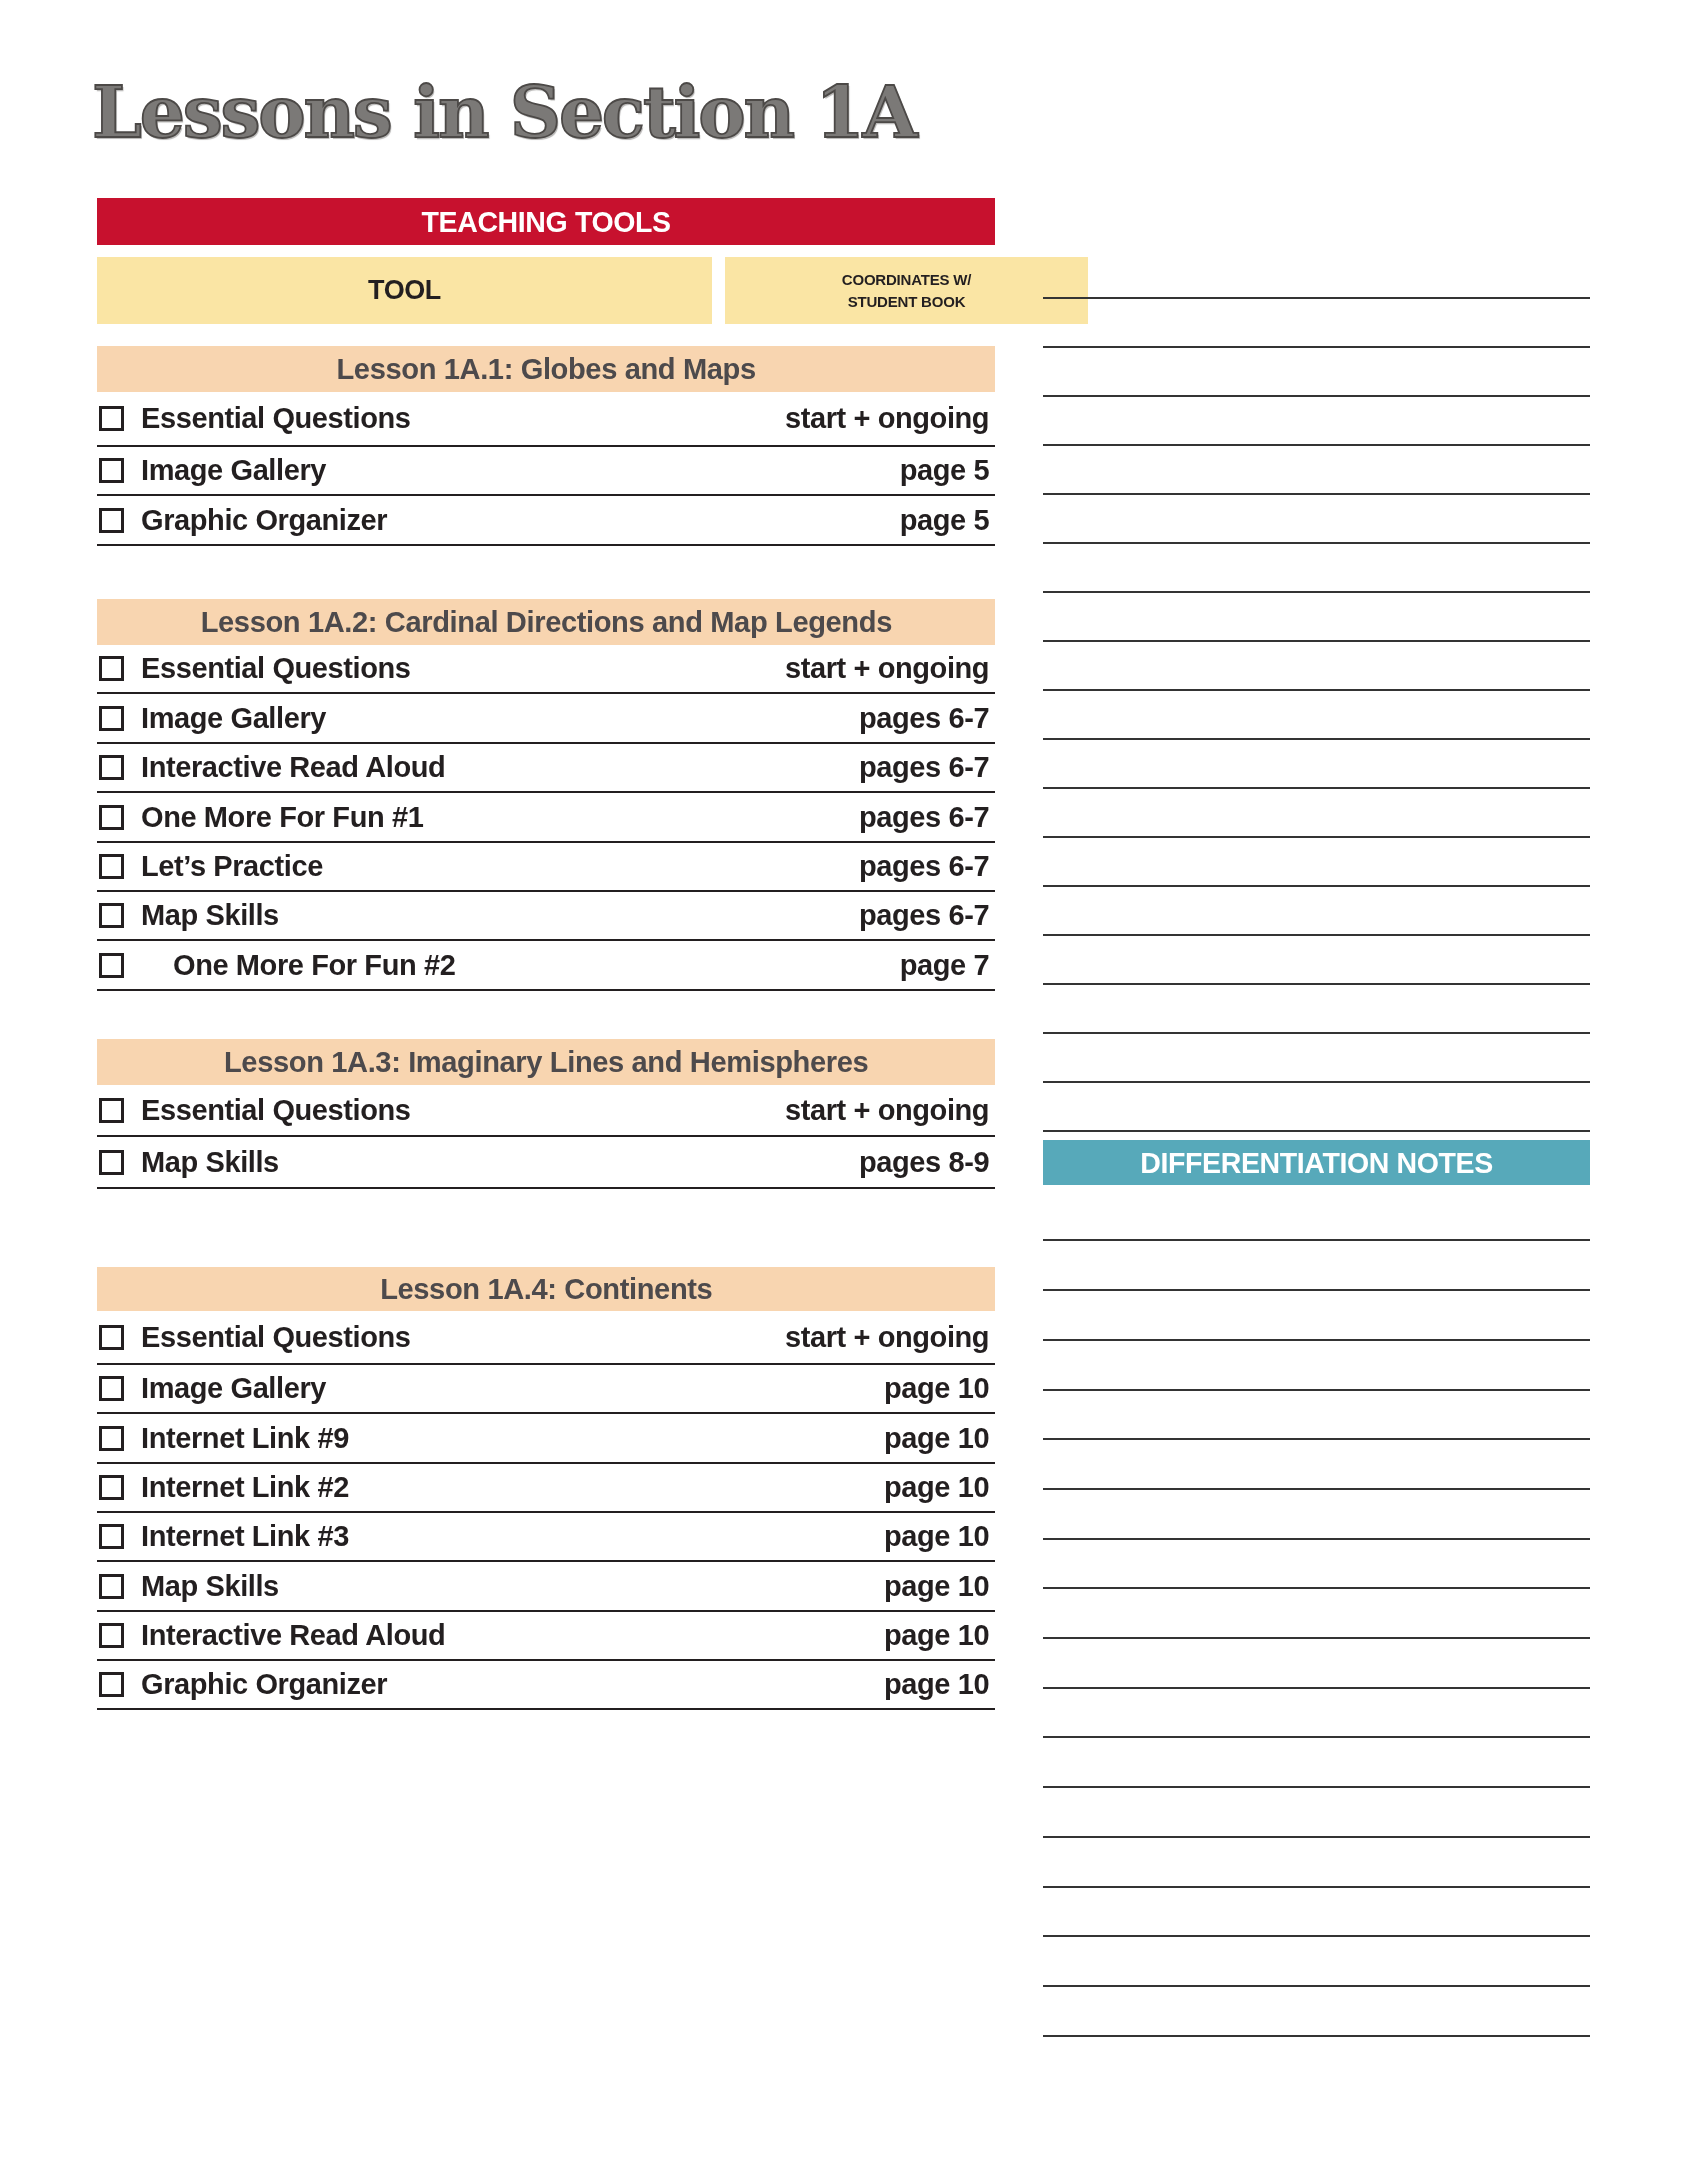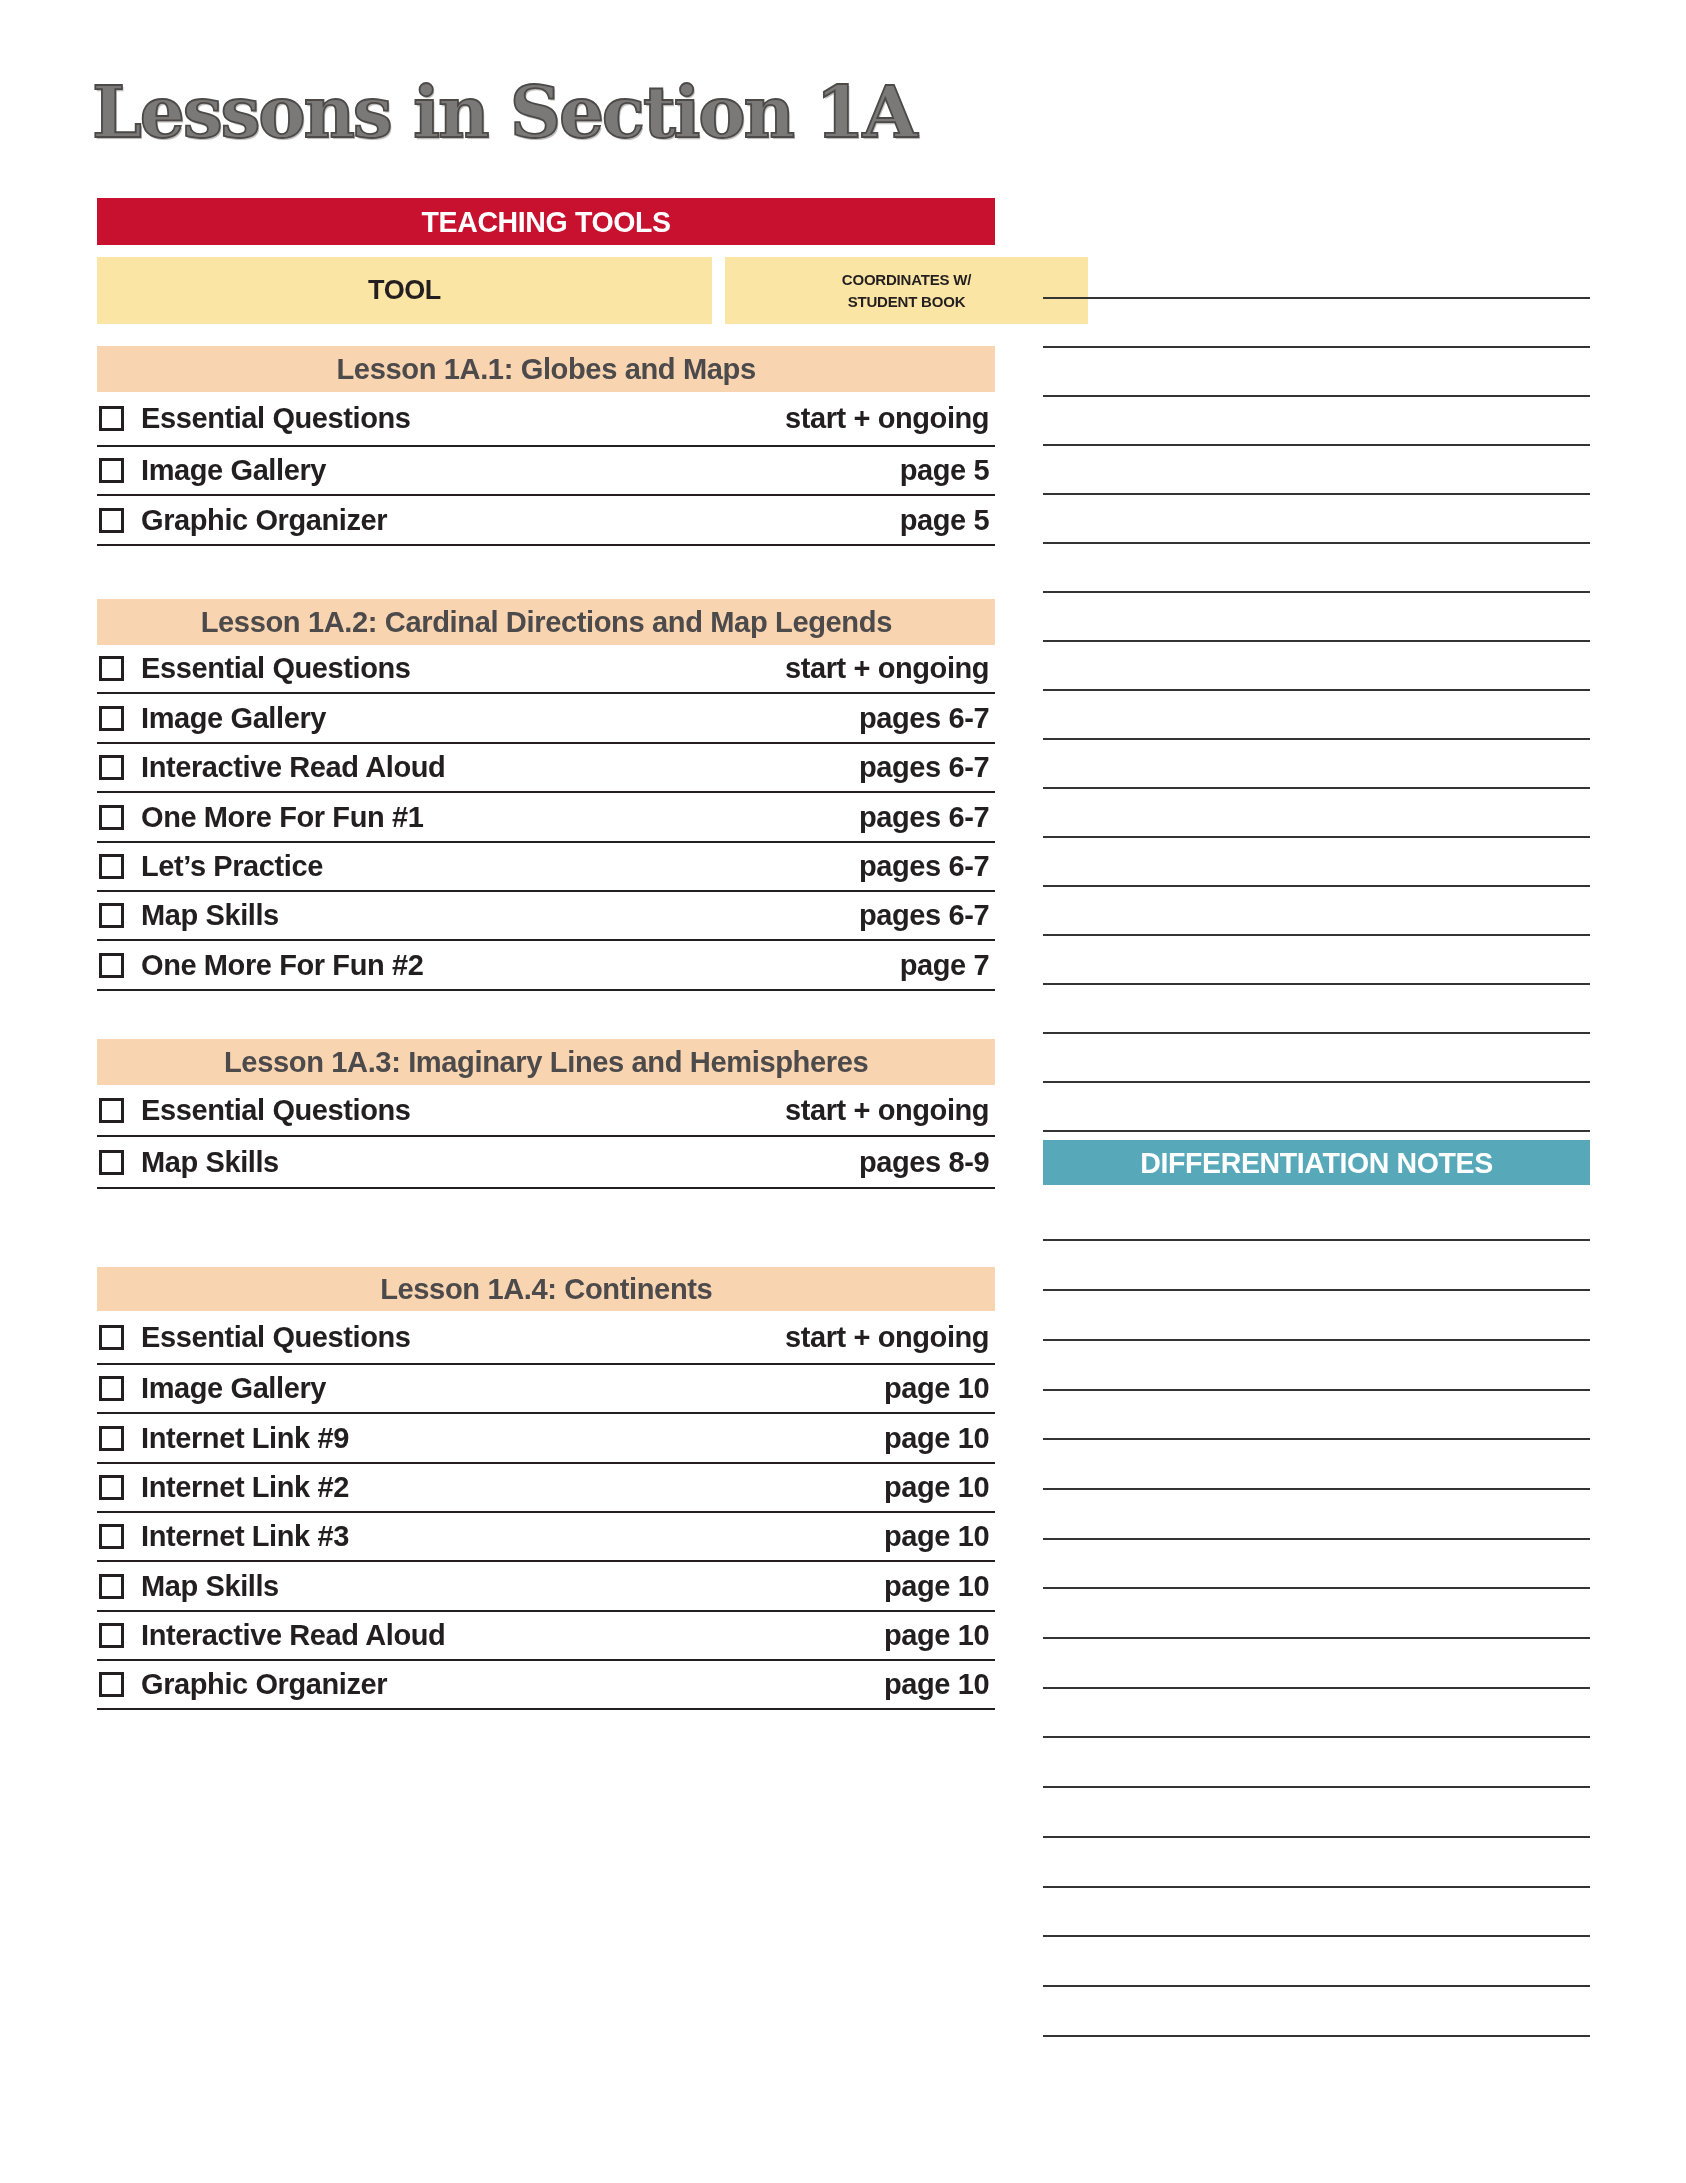--- a/index.html
+++ b/index.html
@@ -101,21 +101,21 @@
         <div class="lesson-row" style="height: 49px;">
           <span class="checkbox"></span>
           <span class="row-label">Let’s Practice</span>
           <span class="row-value">pages 6-7</span>
         </div>
         <div class="lesson-row" style="height: 49px;">
           <span class="checkbox"></span>
           <span class="row-label">Map Skills</span>
           <span class="row-value">pages 6-7</span>
         </div>
-        <div class="lesson-row" style="height: 50px;">
+        <div class="lesson-row" style="height: 50px; gap: 32px;">
           <span class="checkbox"></span>
           <span class="row-label">One More For Fun #2</span>
           <span class="row-value">page 7</span>
         </div>
         <div class="lesson-band" style="margin-top: 48px; height: 46px;">
           <span>Lesson 1A.3: Imaginary Lines and Hemispheres</span>
         </div>
         <div class="lesson-row" style="height: 52px;">
           <span class="checkbox"></span>
           <span class="row-label">Essential Questions</span>

